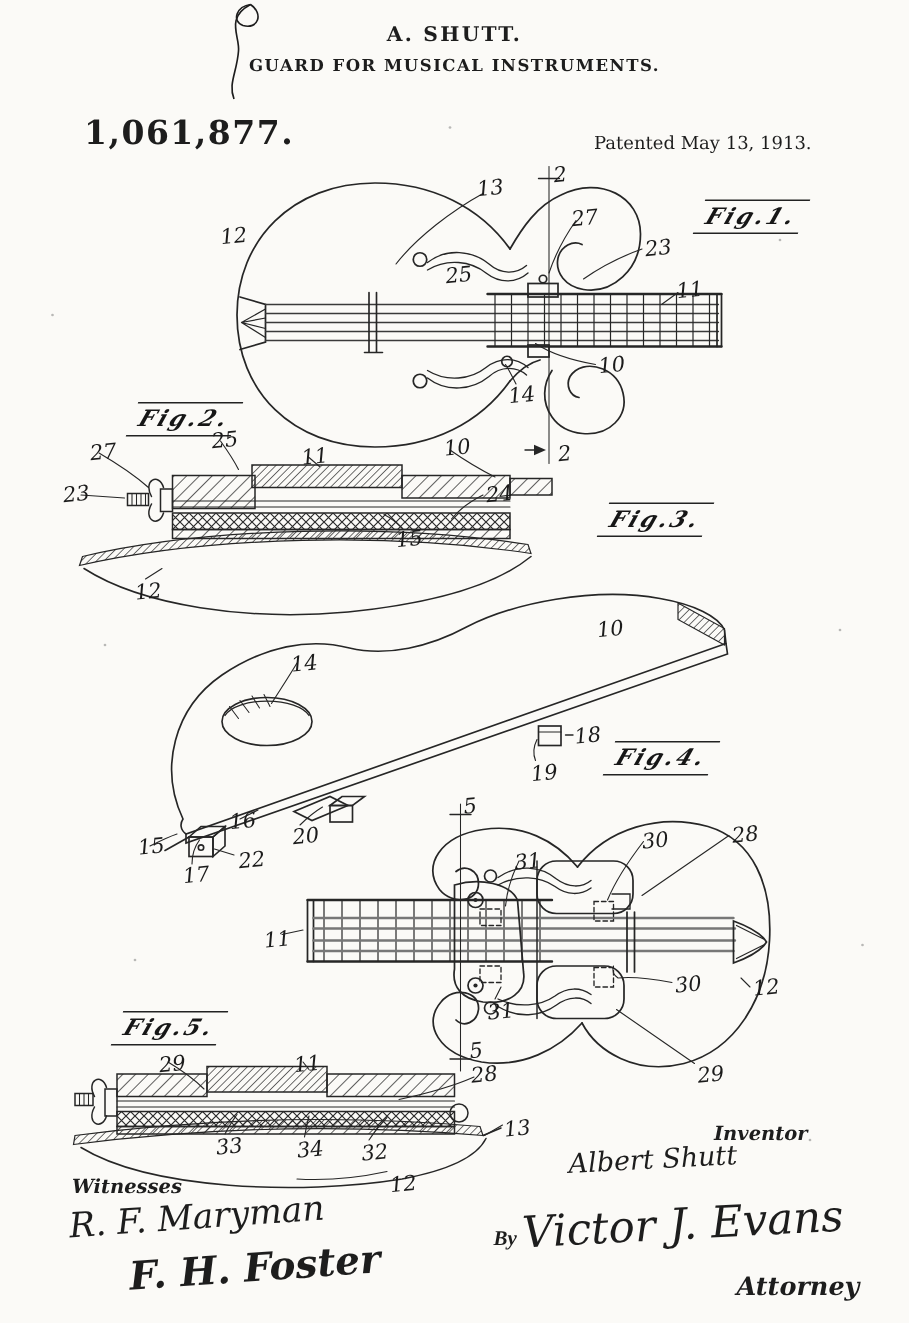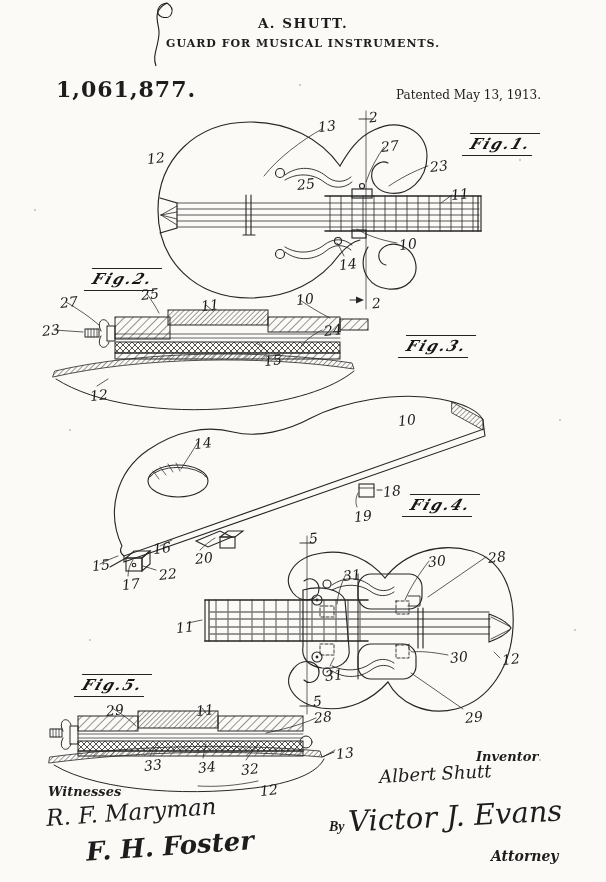--- a/index.html
+++ b/index.html
@@ -31,21 +31,21 @@
   }
   
   .gothic{font-style:italic; font-weight:bold;}
   .witnesses{left:48px; top:784px; font-size:13px;}
   .sig1{left:46px; top:799px; font-size:23px; font-style:italic; transform:rotate(-4deg); white-space:nowrap;}
   .sig2{left:86px; top:831px; font-size:26px; font-style:italic; font-weight:bold; transform:rotate(-4deg); white-space:nowrap;}
   .inventor-label{left:476px; top:749px; font-size:13px;}
   .inventor-sig{left:379px; top:763px; font-size:18px; font-style:italic; transform:rotate(-3deg); white-space:nowrap;}
   .by-label{left:329px; top:819px; font-size:14px;font-family:Liberation Serif, serif;}
   .attorney-sig{left:348px; top:799px; font-size:29px; font-style:italic; transform:rotate(-3deg); white-space:nowrap;}
-  .attorney-label{left:491px; top:848px; font-size:14px;}
+  .attorney-label{left:491px; top:848px; font-size:17px;}
   svg.art{position:absolute; left:0; top:0;}
 </style>
 </head>
 <body>
 
 <div class="page">
 
   <svg class="art" width="606" height="882" viewBox="0 0 606 882">
     <defs>
       <pattern id="h1" width="6" height="6" patternUnits="userSpaceOnUse" patternTransform="rotate(45)">

